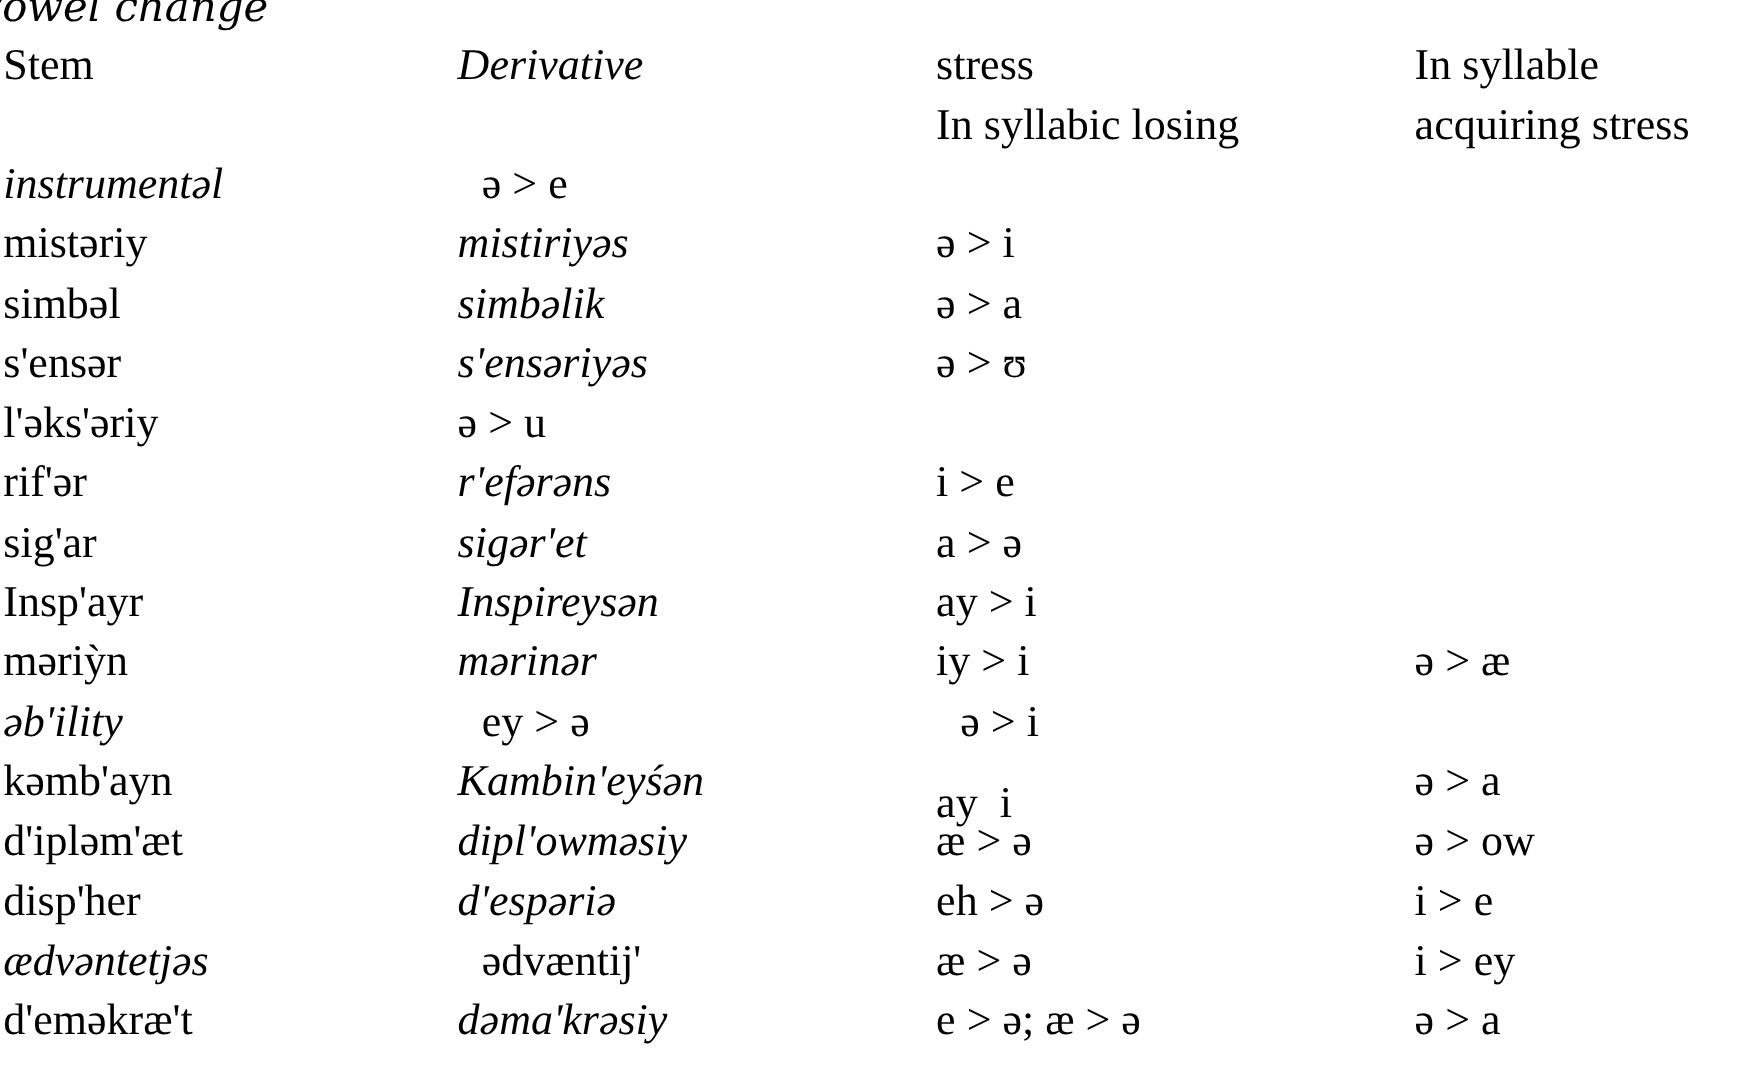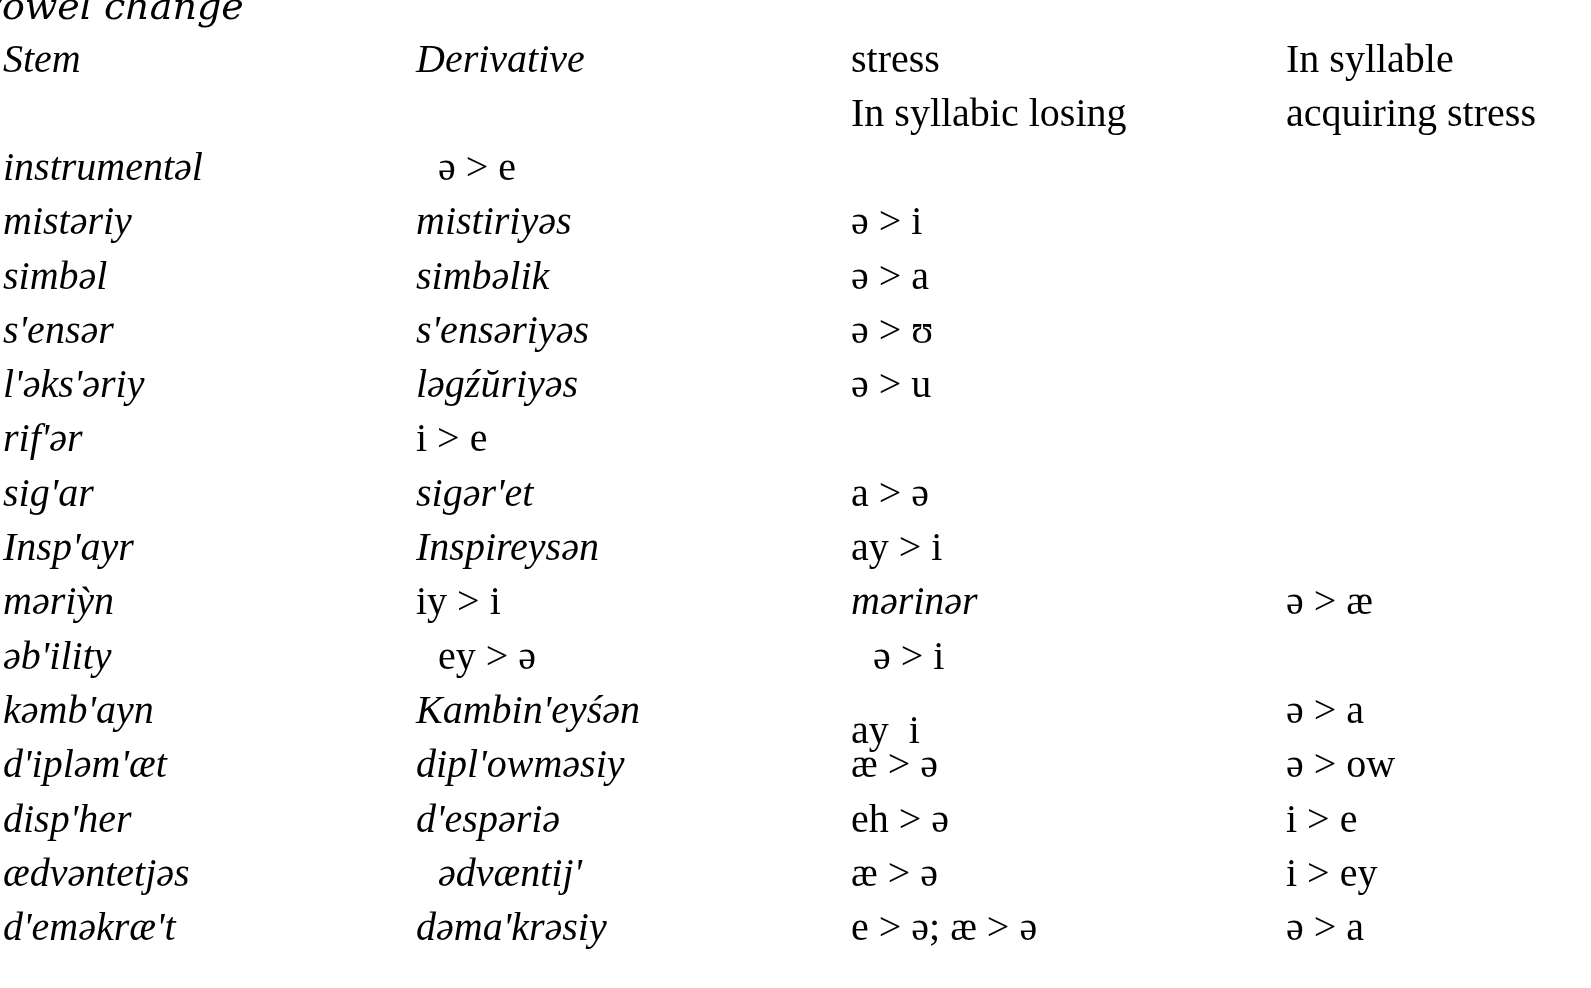--- a/index.html
+++ b/index.html
@@ -37,21 +37,21 @@
     }
     .row.header {
       height: 108px;
     }
     .cell {
       font-size: 40px;
       line-height: 54px;
       white-space: nowrap;
       font-family: "Liberation Serif", "DejaVu Serif", serif;
     }
-    .c1 { width: 413px; font-style: italic; }
+    .c1 { width: 413px; }
     .c2 { width: 435px; font-style: italic; }
     .c3 { width: 435px; }
     .c4 { width: 400px; }
   </style>
 </head>
 <body>
 
 <div class="caption">Vowel change</div>
 
 <div class="table">
@@ -86,45 +86,45 @@
     <div class="cell c4"></div>
   </div>
   <div class="row">
     <div class="cell c1">s'ensər</div>
     <div class="cell c2">s'ensəriyəs</div>
     <div class="cell c3">ə &gt; ʊ</div>
     <div class="cell c4"></div>
   </div>
   <div class="row">
     <div class="cell c1">l'əks'əriy</div>
-    <div class="cell c2">ləgźŭriyəs</div>
     <div class="cell c3">ə &gt; u</div>
     <div class="cell c4"></div>
   </div>
   <div class="row">
     <div class="cell c1">rif'ər</div>
+    <div class="cell c2">r'efərəns</div>
     <div class="cell c3">i &gt; e</div>
     <div class="cell c4"></div>
   </div>
   <div class="row">
     <div class="cell c1">sig'ar</div>
     <div class="cell c2">sigər'et</div>
     <div class="cell c3">a &gt; ə</div>
     <div class="cell c4"></div>
   </div>
   <div class="row">
     <div class="cell c1">Insp'ayr</div>
     <div class="cell c2">Inspireysən</div>
     <div class="cell c3">ay &gt; i</div>
     <div class="cell c4"></div>
   </div>
   <div class="row">
     <div class="cell c1">məriỳn</div>
+    <div class="cell c2">mərinər</div>
     <div class="cell c3">iy &gt; i</div>
-    <div class="cell c2">mərinər</div>
     <div class="cell c4">ə &gt; æ</div>
   </div>
   <div class="row">
     <div class="cell c2">əb'ility</div>
     <div class="cell c3">ey &gt; ə</div>
     <div class="cell c4">ə &gt; i</div>
   </div>
   <div class="row">
     <div class="cell c1">kəmb'ayn</div>
     <div class="cell c2">Kambin'eyśən</div>

